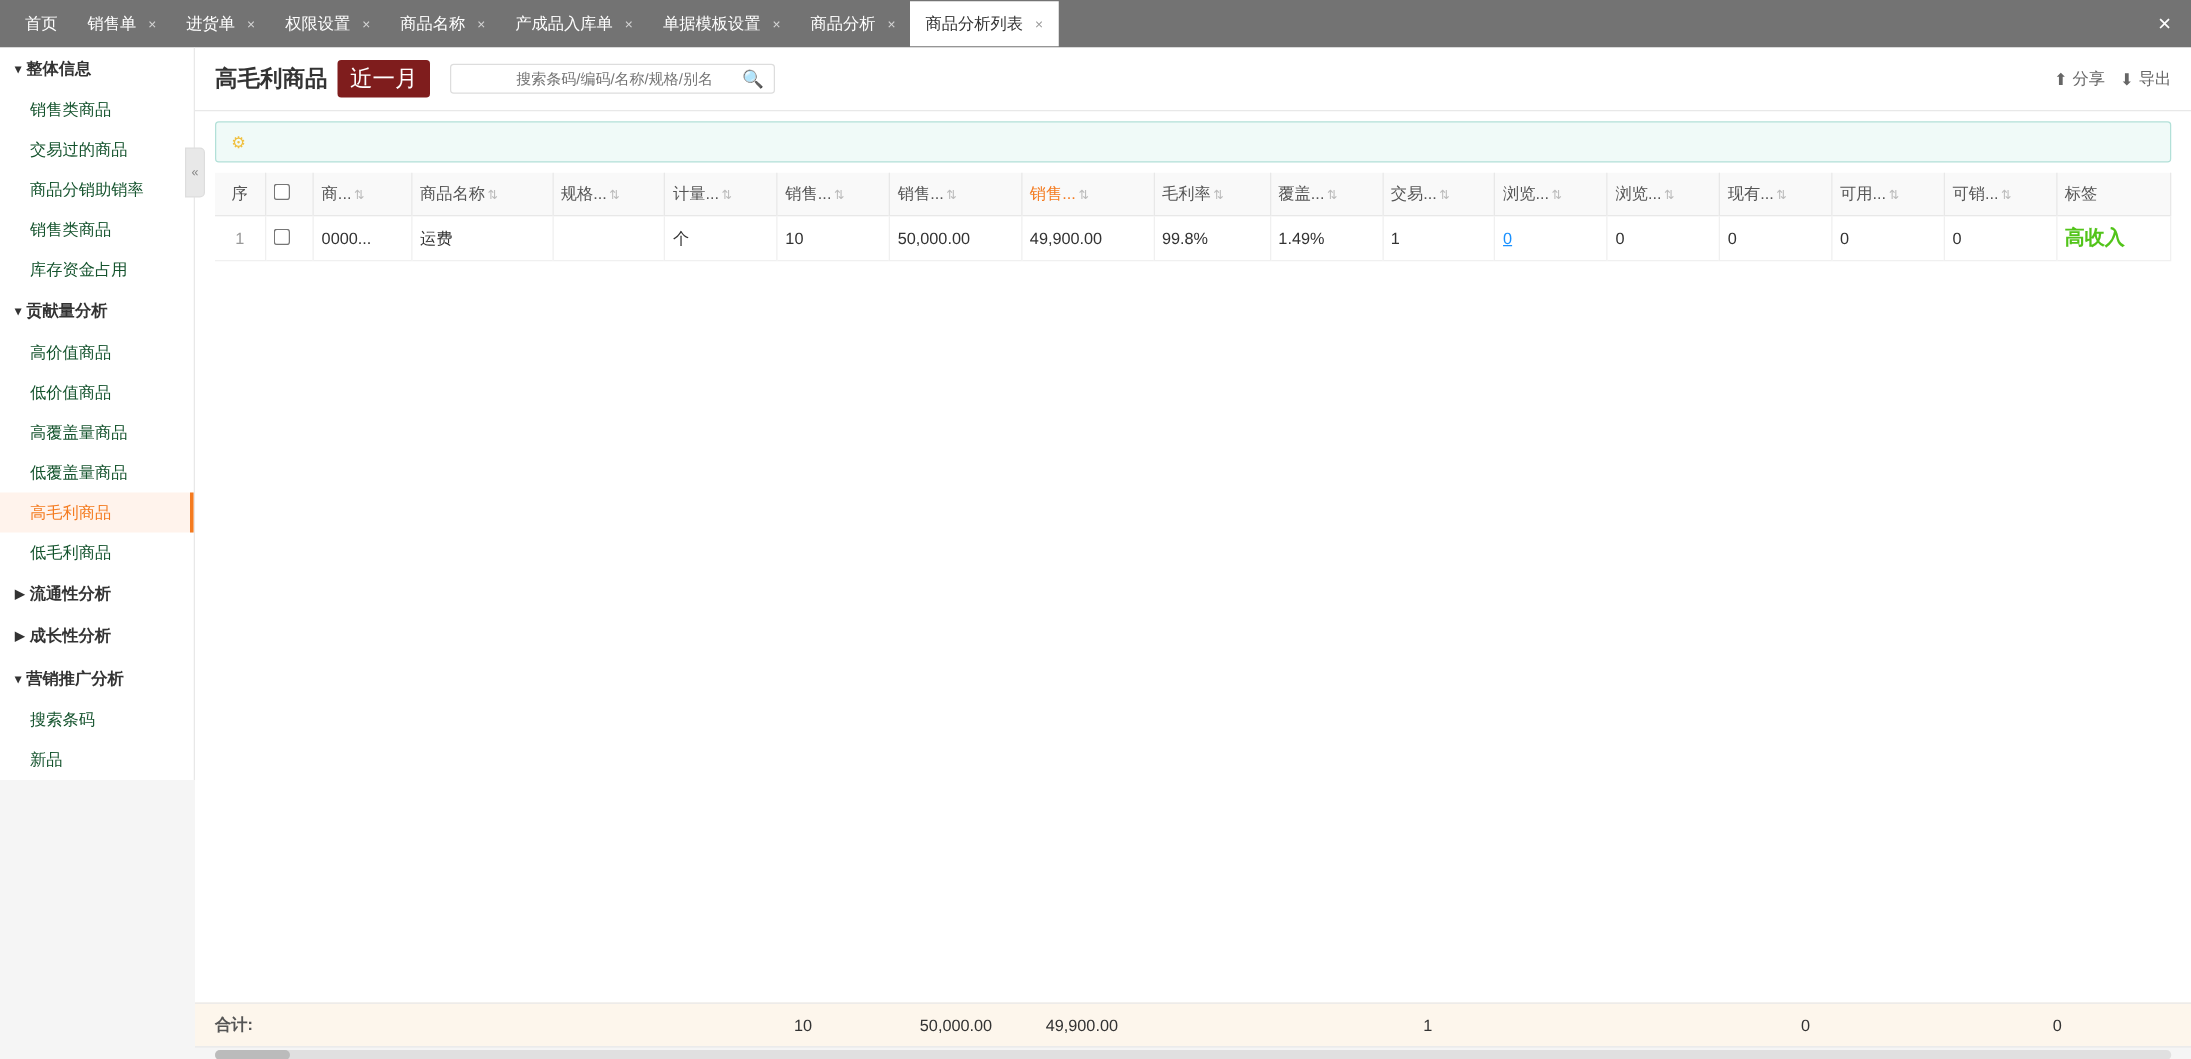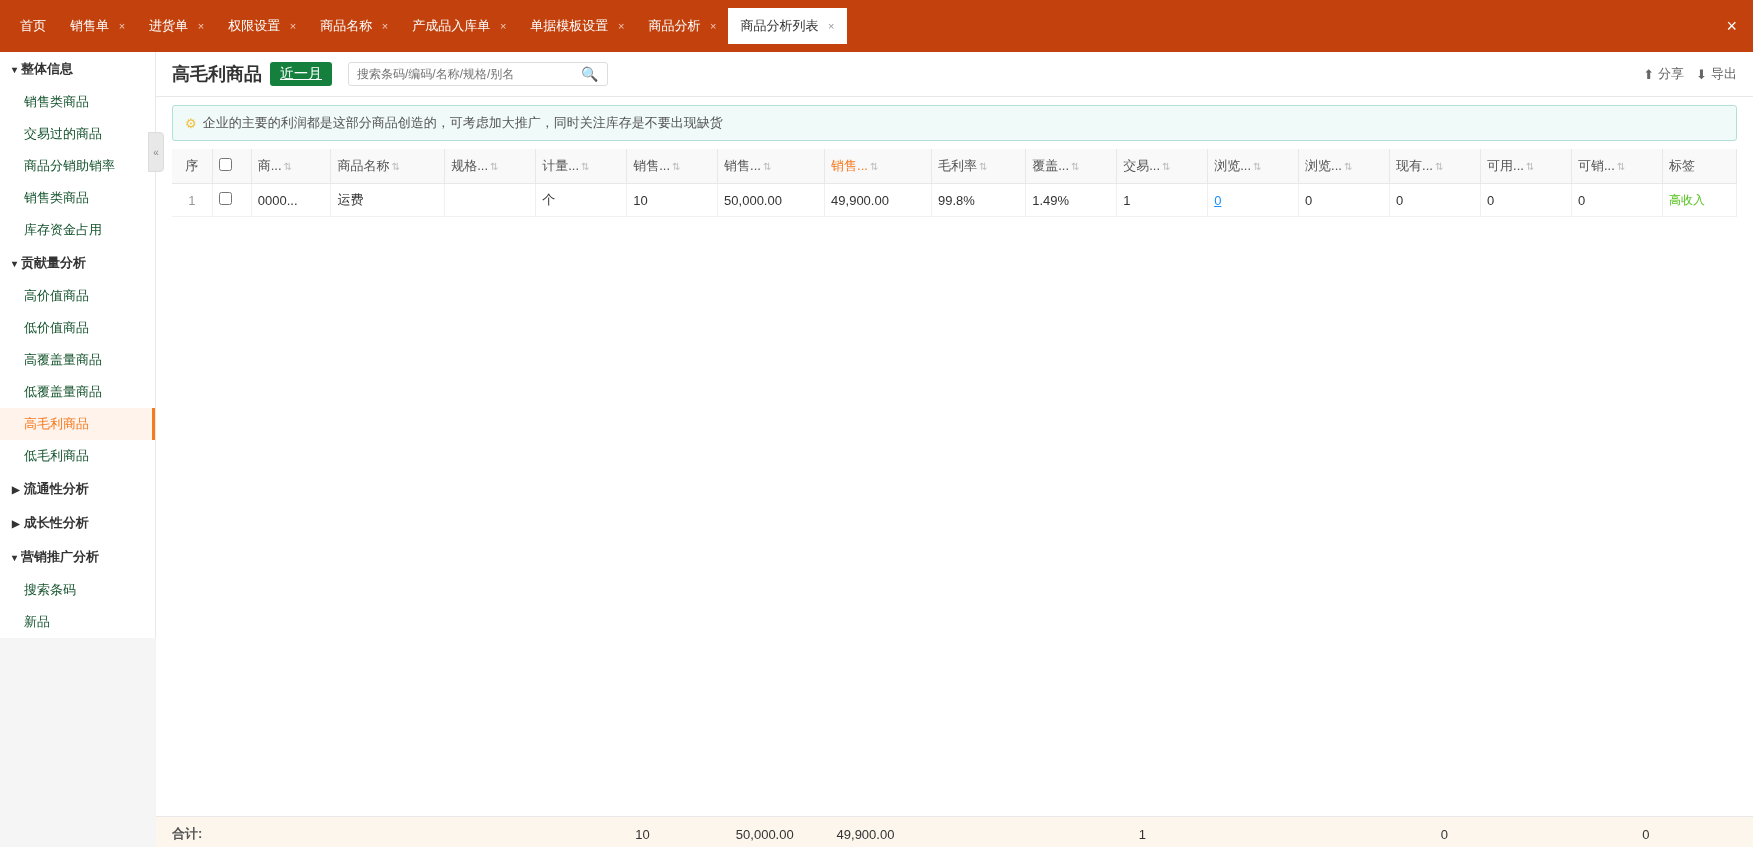--- a/index.html
+++ b/index.html
@@ -1,23 +1,23 @@
 <!DOCTYPE html>
 <html><head>
   <meta charset="utf-8">
   <style>
     * { box-sizing: border-box; margin: 0; padding: 0; font-family: 'Microsoft YaHei', Arial, sans-serif; font-size: 13px; }
     body { background: #f5f5f5; overflow: hidden; }
 
     
     .top-nav {
-      background: #c2410c;
-      display: flex;
-      align-items: center;
-      height: 52px;
+      background: #737373;
+      display: flex;
+      align-items: center;
+      height: 38px;
       padding: 0 8px;
       color: #fff;
     }
     .top-nav .nav-item {
       padding: 0 12px;
       height: 36px;
       line-height: 36px;
       cursor: pointer;
       white-space: nowrap;
       color: #fff;
@@ -108,45 +108,45 @@
       padding: 10px 16px;
       border-bottom: 1px solid #e8e8e8;
       gap: 8px;
     }
     .content-title {
       font-size: 18px;
       font-weight: bold;
       color: #333;
     }
     .filter-btn {
-      background: #15803d;
+      background: #7f1d1d;
       color: #fff;
       border: none;
       border-radius: 3px;
       padding: 3px 10px;
-      font-size: 14px;
-      cursor: pointer;
-      text-decoration: underline;
+      font-size: 18px;
+      cursor: pointer;
     }
     .search-box {
       display: flex;
       align-items: center;
       border: 1px solid #ddd;
       border-radius: 3px;
       padding: 3px 8px;
       margin-left: 8px;
       flex: 1;
       max-width: 260px;
     }
     .search-box input {
       border: none;
       outline: none;
       font-size: 12px;
       color: #999;
       width: 100%;
+      margin-left: 44px;
     }
     .search-icon { color: #aaa; font-size: 14px; cursor: pointer; }
     .header-actions {
       margin-left: auto;
       display: flex;
       gap: 12px;
     }
     .action-btn {
       display: flex;
       align-items: center;
@@ -206,21 +206,22 @@
     }
     tbody td {
       padding: 7px 6px;
       color: #333;
       border-right: 1px solid #f0f0f0;
       white-space: nowrap;
     }
     tbody td:first-child { text-align: center; color: #999; width: 40px; }
     .tag-high-income {
       color: #52c41a;
-      font-size: 12px;
+      font-size: 16px;
+      font-weight: bold;
     }
     .tag-link { color: #1890ff; text-decoration: underline; cursor: pointer; }
 
     
     .table-footer {
       background: #fdf6ec;
       border-top: 1px solid #e8e8e8;
       padding: 8px 16px;
       display: flex;
       align-items: center;
@@ -369,21 +370,20 @@
         </button>
         <button class="action-btn">
           <span>⬇</span>
           <span>导出</span>
         </button>
       </div>
     </div>
 
     <div class="info-banner">
       <span class="info-icon">⚙</span>
-      <span>企业的主要的利润都是这部分商品创造的，可考虑加大推广，同时关注库存是不要出现缺货</span>
     </div>
 
     <div class="table-container">
       <table>
         <thead>
           <tr>
             <th>序</th>
             <th><input type="checkbox" style=""></th>
             <th>商...<span class="sort-icon">⇅</span></th>
             <th>商品名称<span class="sort-icon">⇅</span></th>

